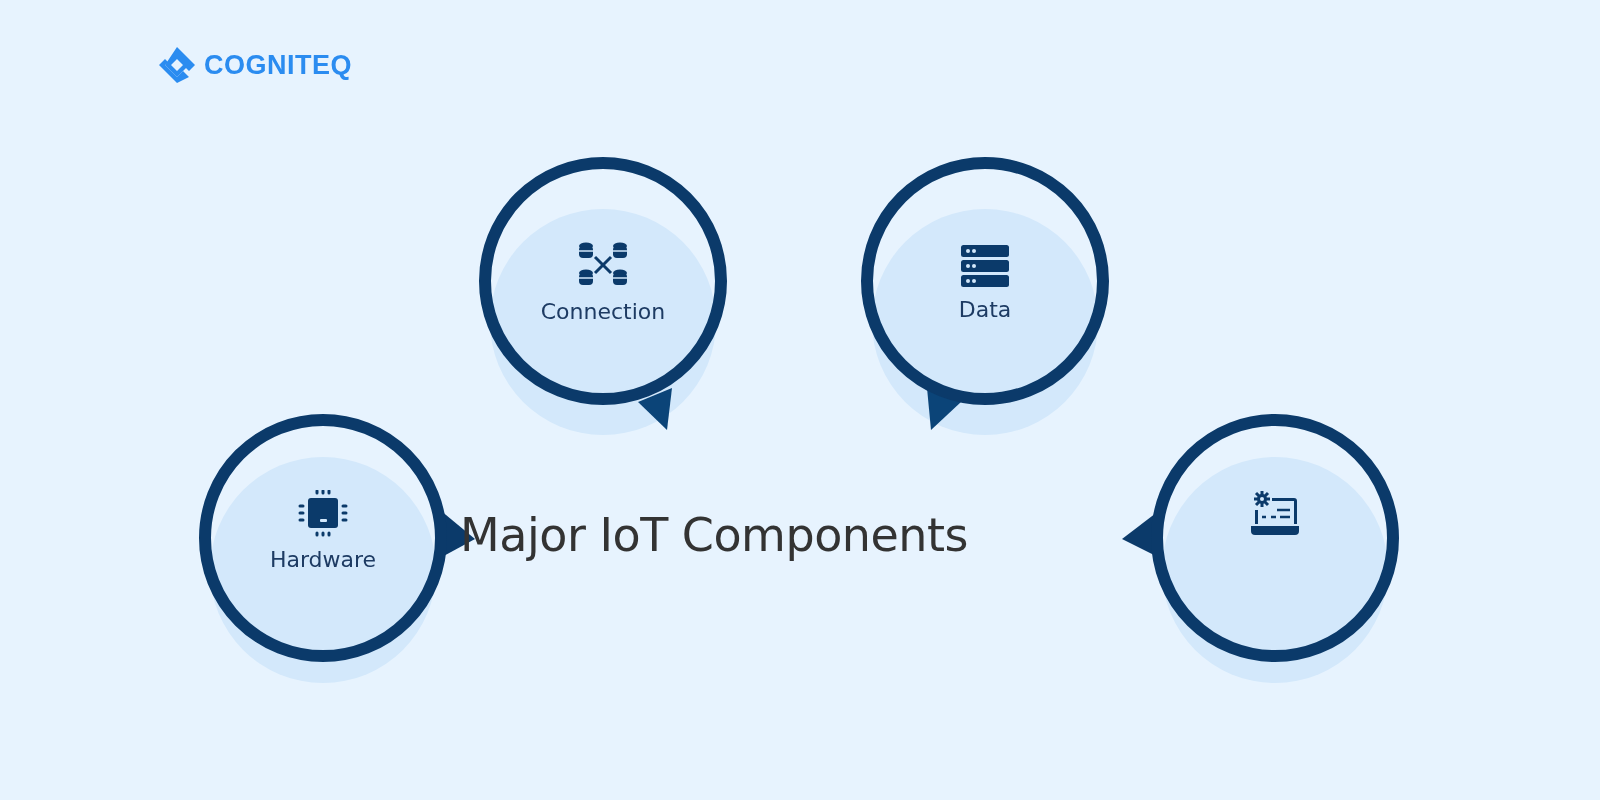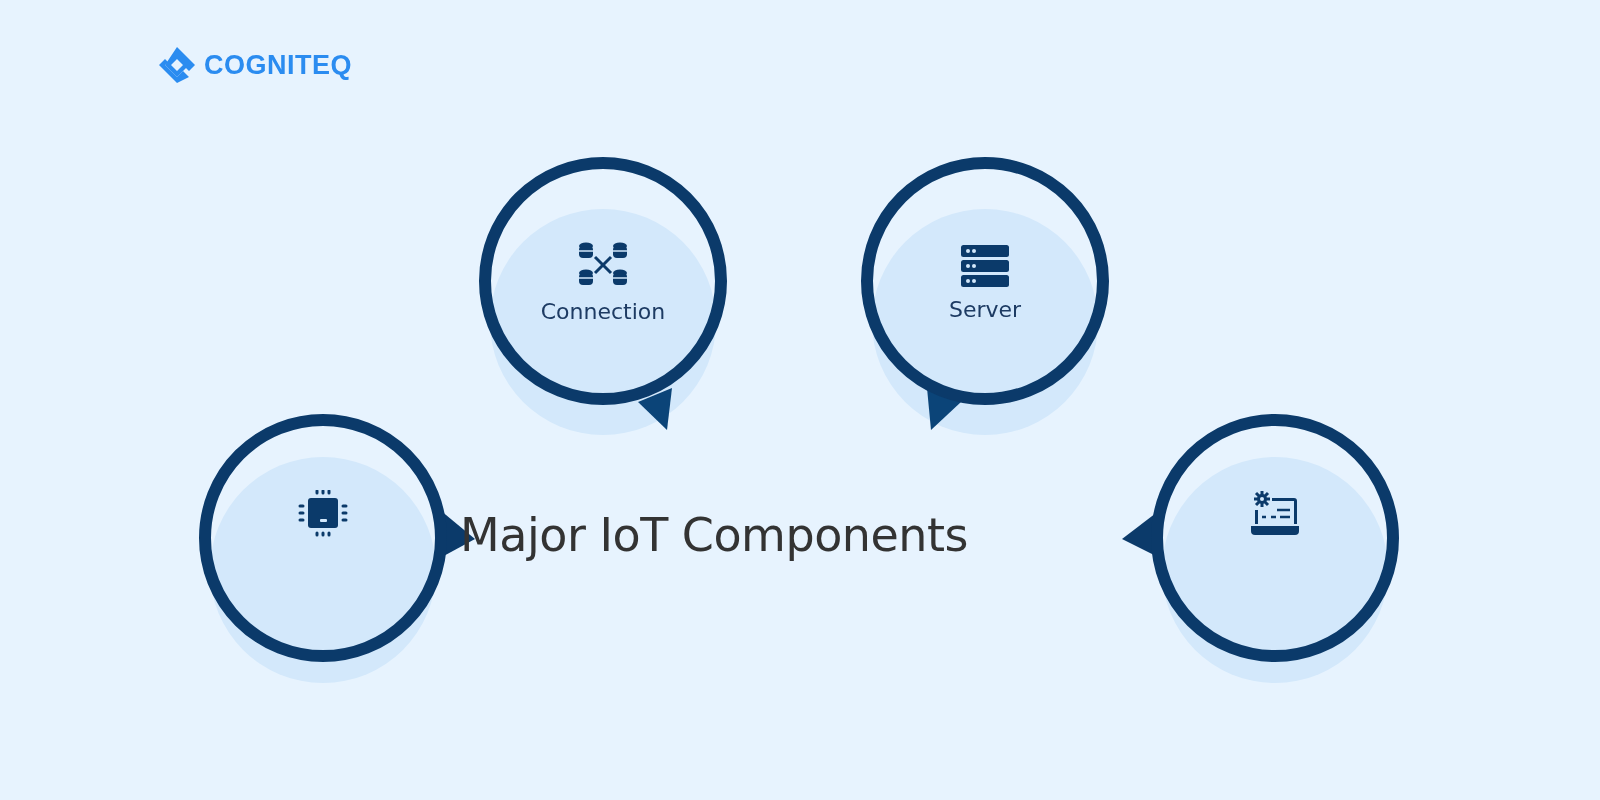--- a/index.html
+++ b/index.html
@@ -89,21 +89,21 @@
       </g>
     <g fill="#d3e8fb">
         <circle cx="8" cy="7" r="2"></circle>
         <circle cx="14" cy="7" r="2"></circle>
         <circle cx="8" cy="22" r="2"></circle>
         <circle cx="14" cy="22" r="2"></circle>
         <circle cx="8" cy="37" r="2"></circle>
         <circle cx="14" cy="37" r="2"></circle>
       </g>
   </svg>
-  <div>Server</div>
+  <div>Data</div>
 </div>
 
 <div class="node" style="left:223px;top:490px;">
   <svg class="icon" width="50" height="48" viewBox="0 0 50 48">
     <rect x="10" y="8" width="30" height="30" rx="3" fill="#0b3a6a"></rect>
     <rect x="22" y="29" width="7" height="3" rx="1" fill="#d3e8fb"></rect>
     <g stroke="#0b3a6a" stroke-width="3" stroke-linecap="round">
       <line x1="19" y1="1" x2="19" y2="3"></line>
         <line x1="25" y1="1" x2="25" y2="3"></line>
         <line x1="31" y1="1" x2="31" y2="3"></line>
@@ -111,20 +111,21 @@
         <line x1="25" y1="43" x2="25" y2="45"></line>
         <line x1="31" y1="43" x2="31" y2="45"></line>
       <line x1="2" y1="16" x2="5" y2="16"></line>
         <line x1="2" y1="23" x2="5" y2="23"></line>
         <line x1="2" y1="30" x2="5" y2="30"></line>
       <line x1="45" y1="16" x2="48" y2="16"></line>
         <line x1="45" y1="23" x2="48" y2="23"></line>
         <line x1="45" y1="30" x2="48" y2="30"></line>
     </g>
   </svg>
+  <div>Hardware</div>
 </div>
 
 <div class="node" style="left:1175px;top:490px;">
   <svg class="icon" width="50" height="48" viewBox="0 0 50 48">
     <g fill="#0b3a6a">
       <circle cx="12" cy="9" r="5"></circle>
       <g stroke="#0b3a6a" stroke-width="3">
           <line x1="12" y1="1" x2="12" y2="17"></line>
           <line x1="4" y1="9" x2="20" y2="9"></line>
           <line x1="6" y1="3" x2="18" y2="15"></line>

